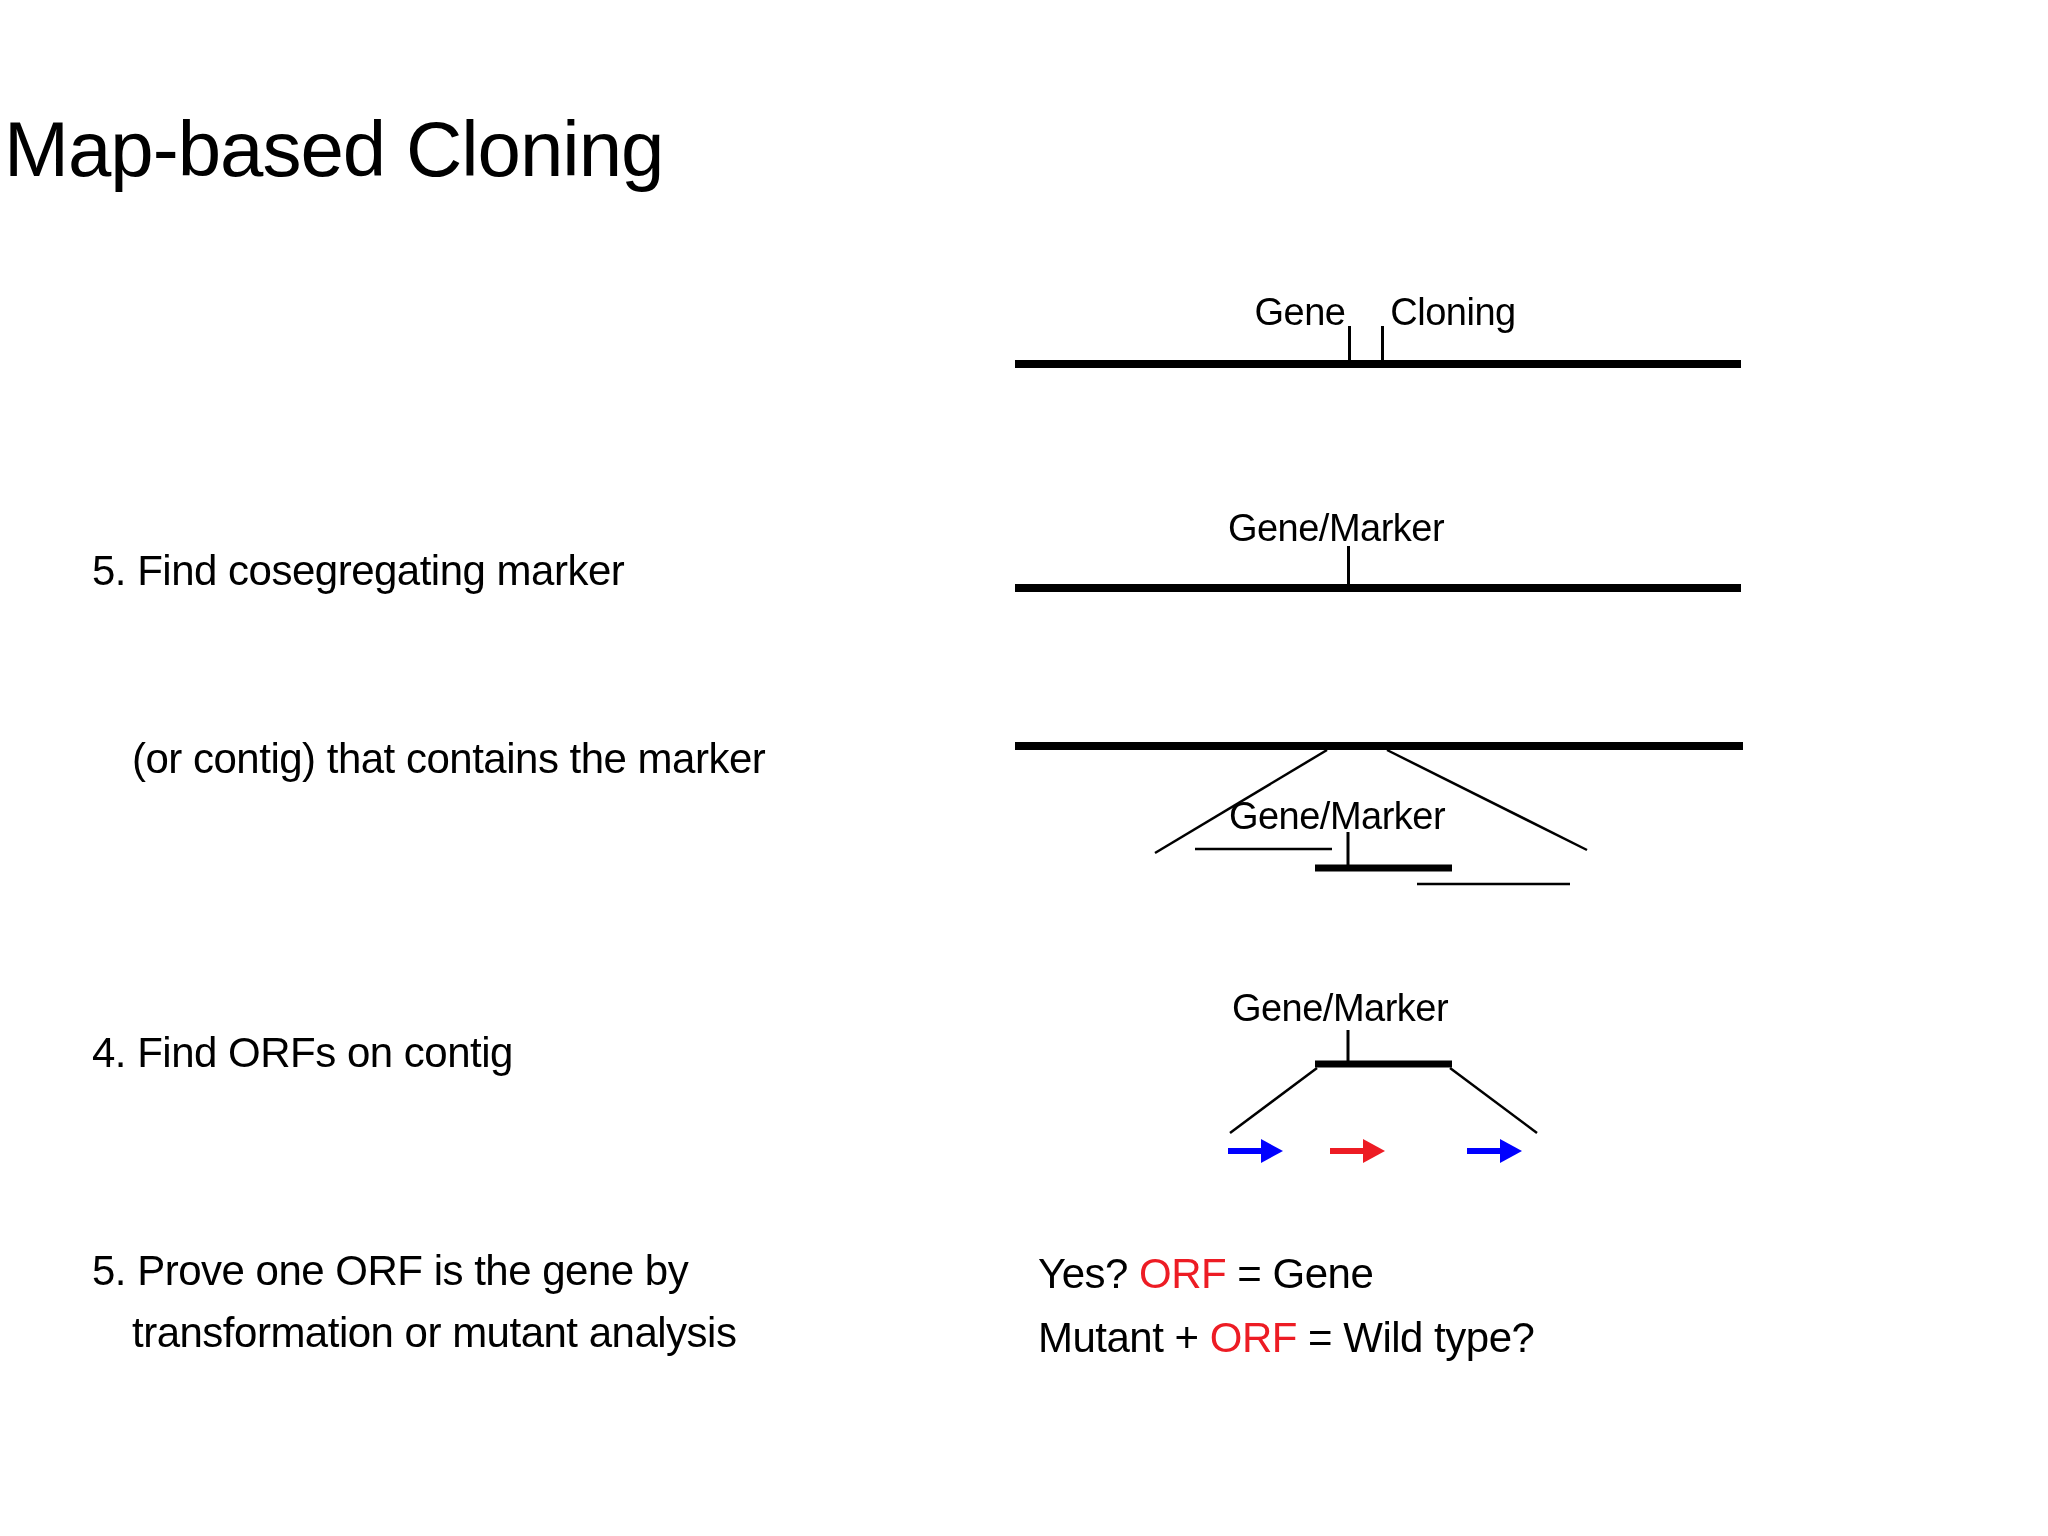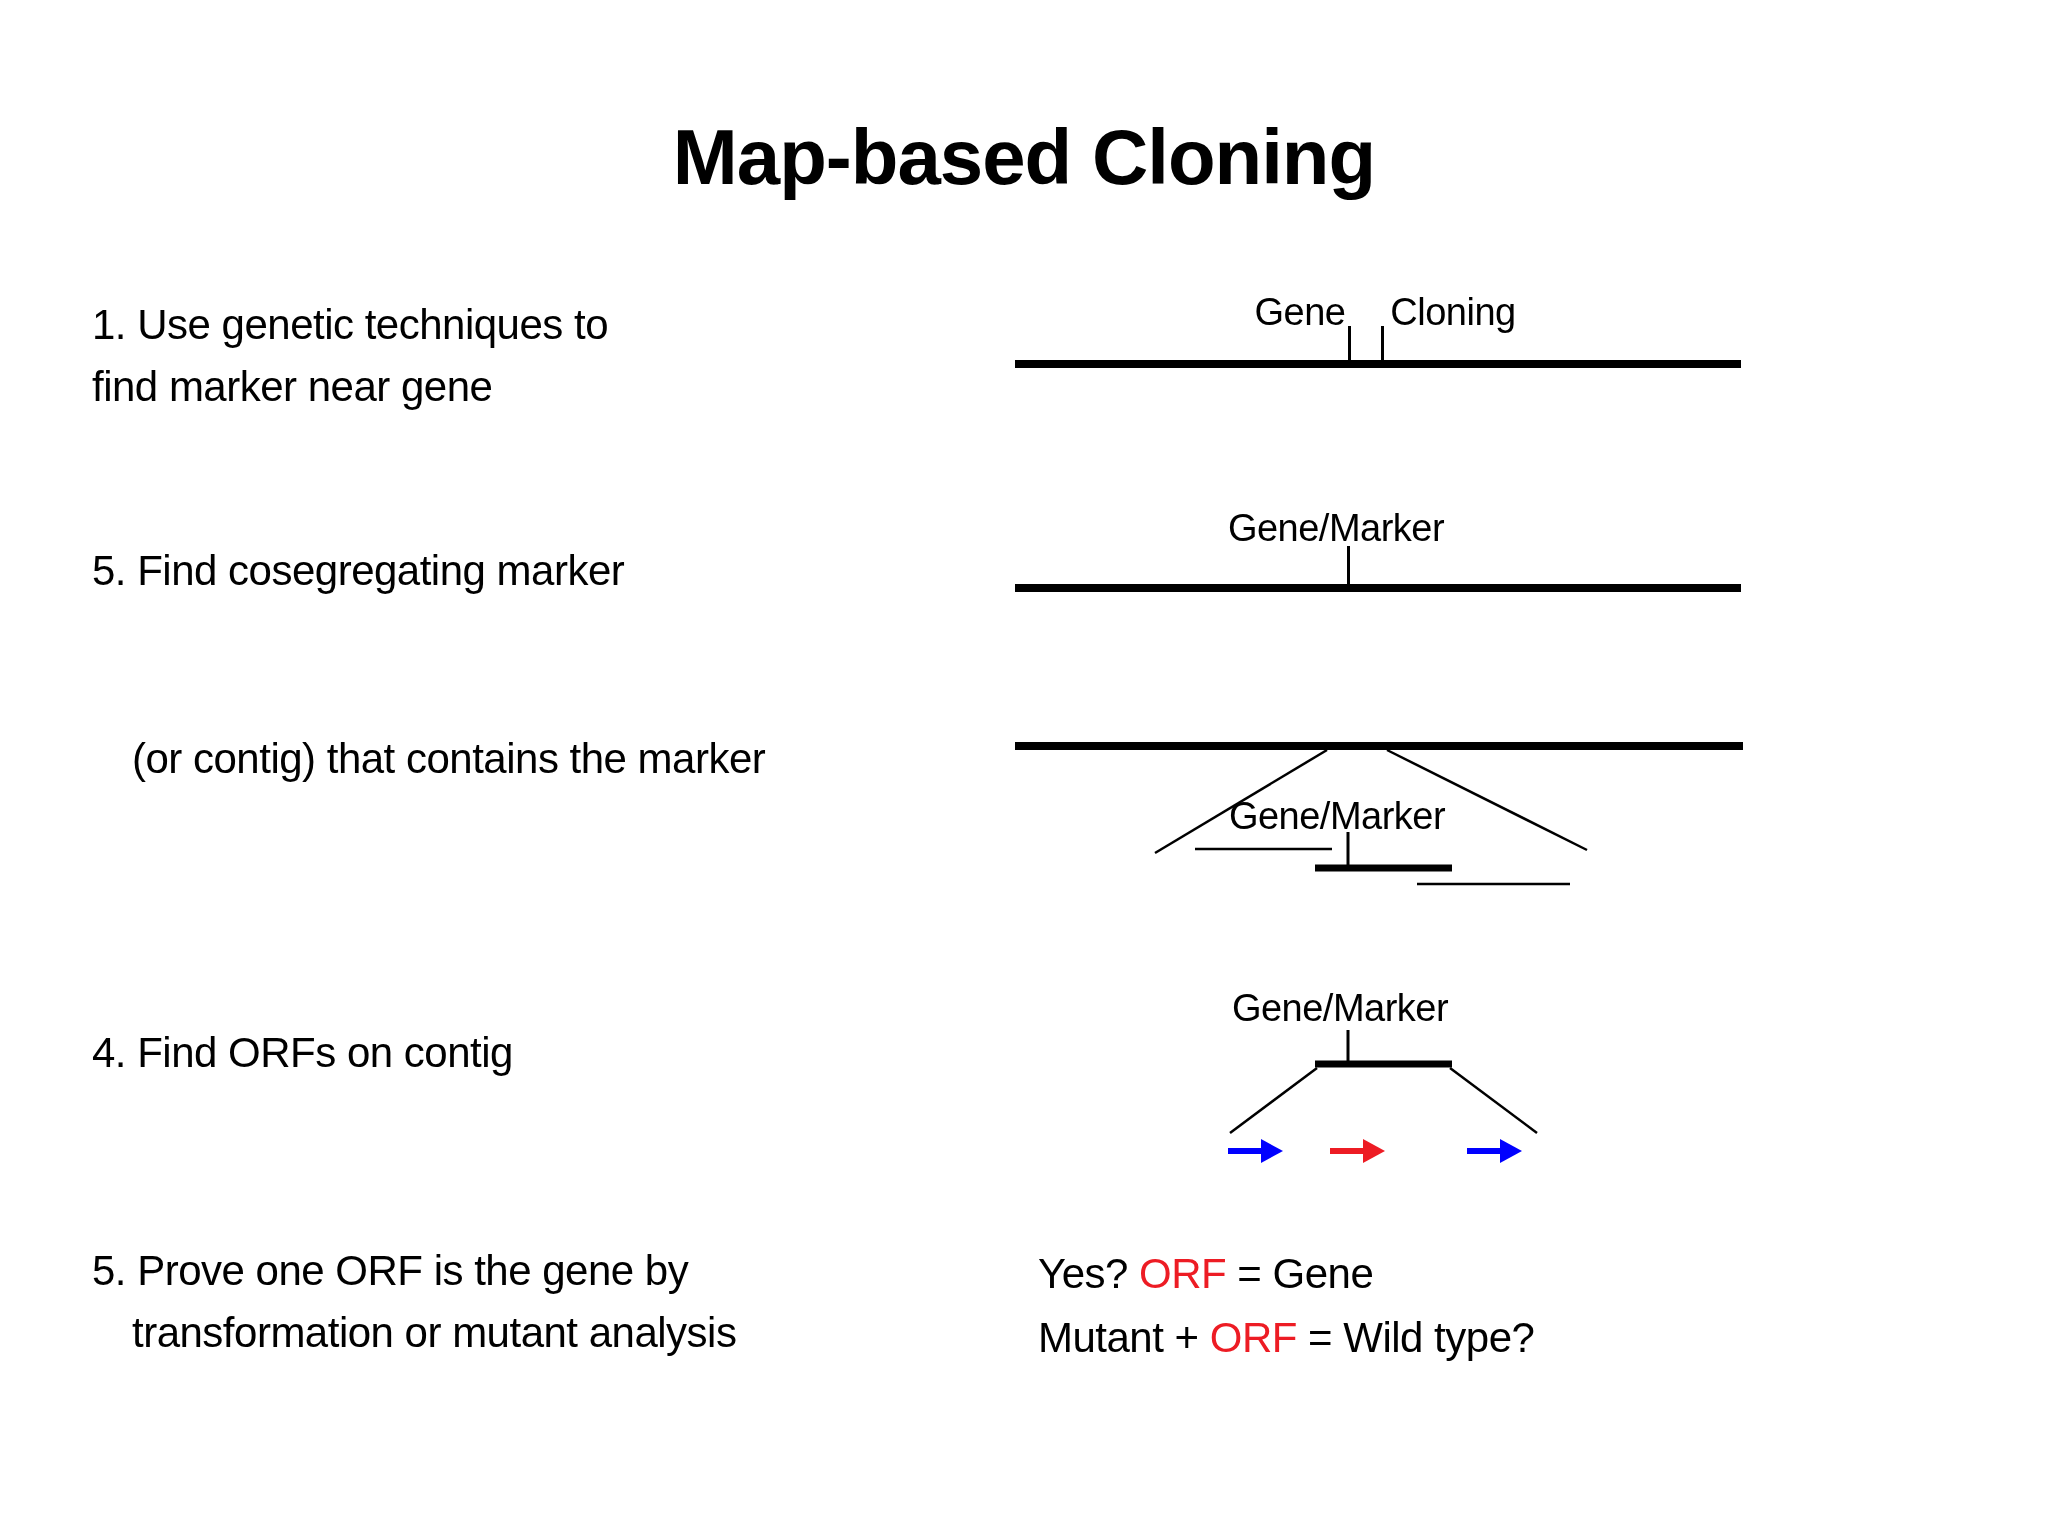--- a/index.html
+++ b/index.html
@@ -10,23 +10,22 @@
   html,body{margin:0;padding:0;background:#ffffff;}
   .slide{
     position:relative;
     width:2048px;height:1536px;
     background:#ffffff;
     font-family:"Liberation Sans",sans-serif;
     color:var(--text);
     overflow:hidden;
   }
   .title{
-    position:absolute;left:0;right:0;top:100px;margin:12px;
-    text-align:center;
-    font-size:78px;font-weight:700;letter-spacing:-1px;
+    position:absolute;left:0;right:0;top:100px;margin:4px;
+    font-size:78px;font-weight:400;letter-spacing:-1px;
   }
   .step{
     position:absolute;
     font-size:42px;line-height:62px;letter-spacing:-0.5px;
     white-space:nowrap;
   }
   .step .indent{padding-left:40px;}
   .dg-label{
     position:absolute;
     font-size:38px;line-height:44px;letter-spacing:-0.5px;
@@ -47,24 +46,20 @@
   }
   .orf{color:var(--red);}
 </style>
 </head>
 <body>
 
 <div class="slide">
 
   <h1 class="title">Map-based Cloning</h1>
 
-  <div class="step" style="left:92px;top:294px;">
-    <div>1. Use genetic techniques to</div>
-    <div>find marker near gene</div>
-  </div>
 
   <div class="step" style="left:92px;top:540px;">
     <div>5. Find cosegregating marker</div>
   </div>
 
   <div class="step" style="left:92px;top:728px;">
     <div class="indent">(or contig) that contains the marker</div>
   </div>
 
   <div class="step" style="left:92px;top:1022px;">

